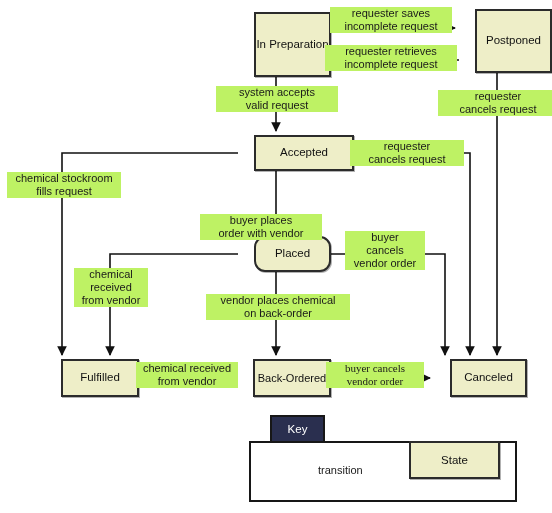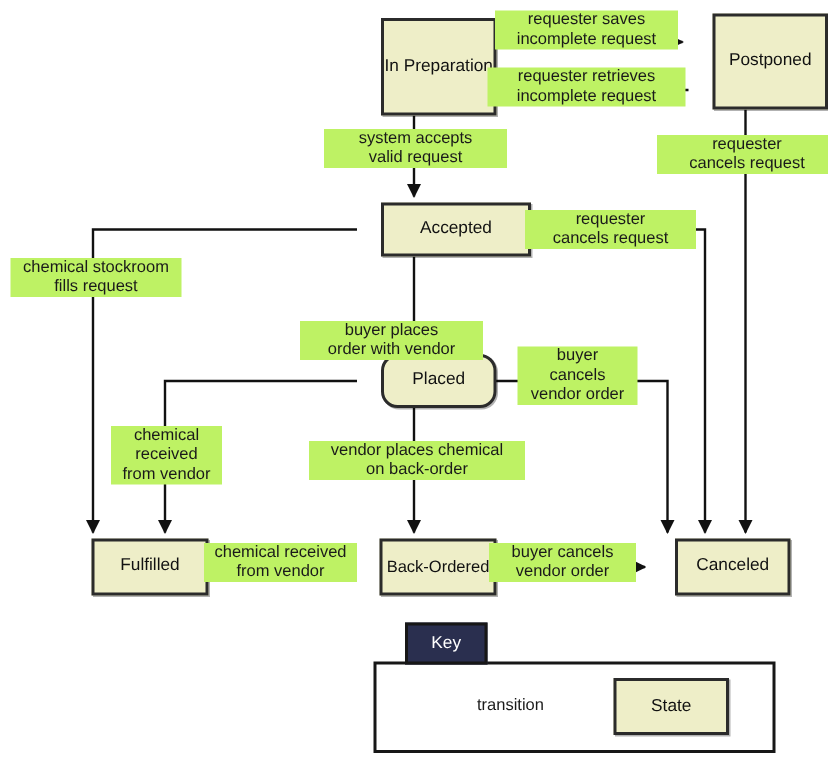--- a/index.html
+++ b/index.html
@@ -75,22 +75,22 @@
   .key-label {
     position: absolute;
     left: 318px;
     top: 464px;
     font-size: 11px;
     color: #1a1a1a;
   }
   .key-state {
     position: absolute;
     left: 409px;
-    top: 452px;
-    width: 77px;
+    top: 441px;
+    width: 91px;
     height: 38px;
     background: #eeeec8;
     border: 2px solid #2b2b2b;
     box-sizing: border-box;
     display: flex;
     align-items: center;
     justify-content: center;
     font-size: 11.5px;
     color: #111111;
     box-shadow: 1px 1px 0 rgba(0,0,0,0.30);
@@ -168,31 +168,31 @@
 <div class="edge-label" style="left:216px; top:86px; width:120px;">system accepts
 valid request</div>
 <div class="edge-label" style="left:438px; top:90px; width:118px;">requester
 cancels request</div>
 <div class="edge-label" style="left:7px; top:172px; width:112px;">chemical stockroom
 fills request</div>
 <div class="edge-label" style="left:350px; top:140px; width:112px;">requester
 cancels request</div>
 <div class="edge-label" style="left:200px; top:186px; width:120px;margin-top:28px;">buyer places
 order with vendor</div>
-<div class="edge-label" style="left:74px; top:284px; width:72px;">chemical
+<div class="edge-label" style="left:74px; top:268px; width:72px;">chemical
 received
 from vendor</div>
 <div class="edge-label" style="left:345px; top:231px; width:78px;">buyer
 cancels
 vendor order</div>
 <div class="edge-label" style="left:206px; top:294px; width:142px;text-align:center;">vendor places chemical
 on back-order</div>
 <div class="edge-label" style="left:136px; top:362px; width:100px;">chemical received
 from vendor</div>
-<div class="edge-label" style="left:326px; top:362px; width:96px;">buyer cancels
+<div class="edge-label" style="left:326px; top:362px; width:96px;font-family:Liberation Serif, serif;">buyer cancels
 vendor order</div>
 
 <div class="key-panel"></div>
 <div class="key-tab">
   <span>Key</span>
 </div>
 <div class="key-label">transition</div>
 <div class="key-state">
   <span>State</span>
 </div>

